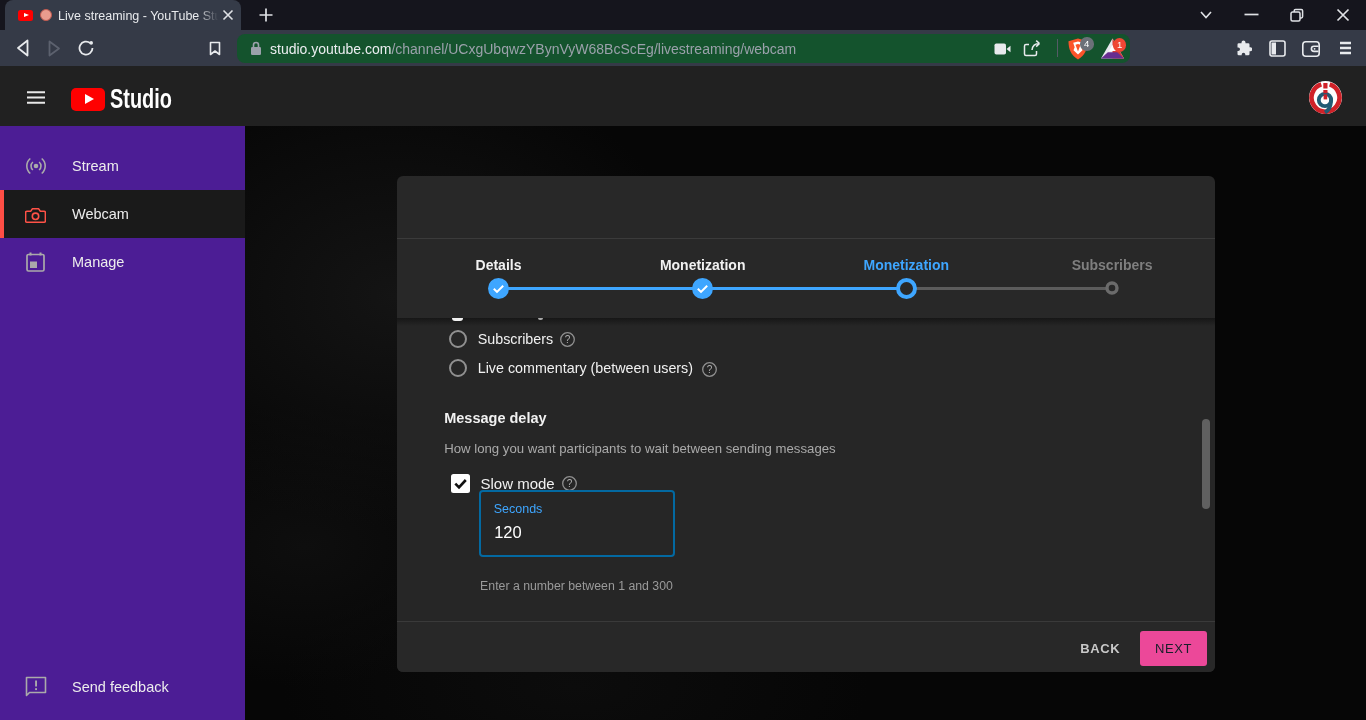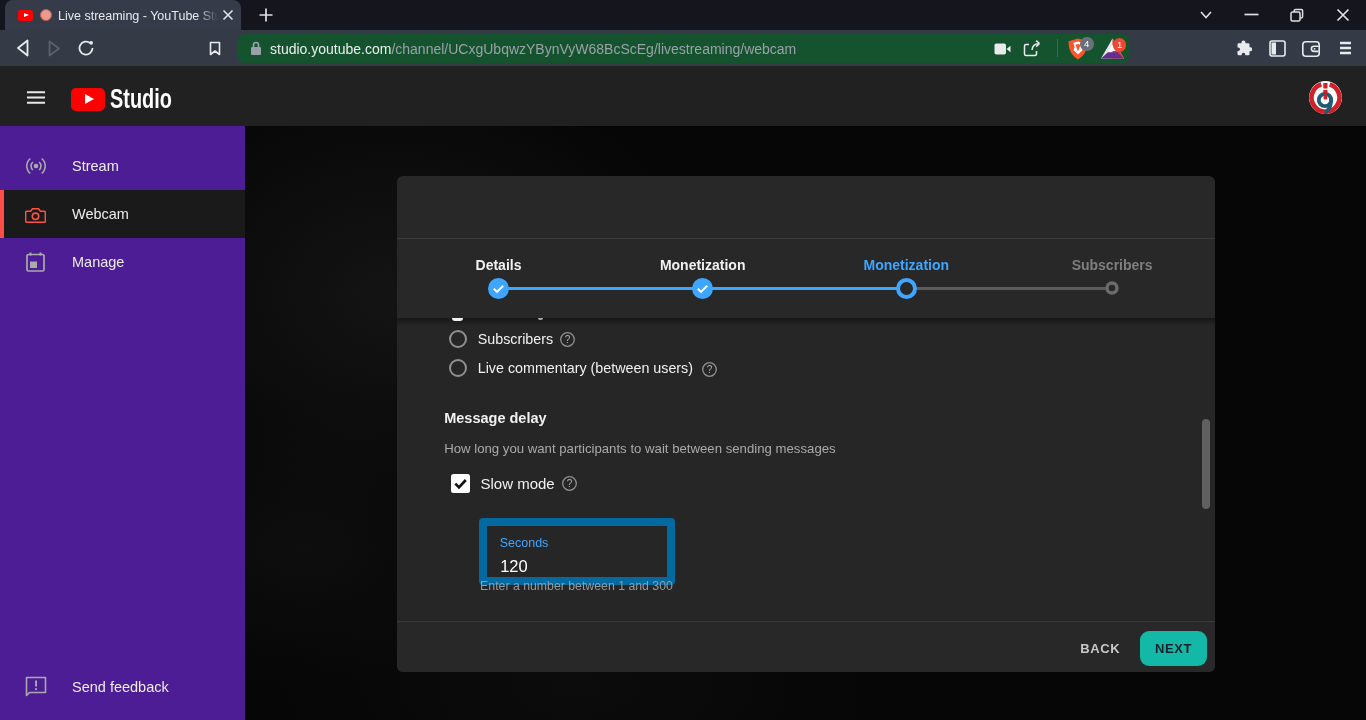--- a/index.html
+++ b/index.html
@@ -41,30 +41,30 @@
   .stepc { position:absolute; top:39.5px; }
 
   #content { position:absolute; left:0; top:141.5px; width:100%; height:303.5px; background:#262626; }
   #content .shadow { position:absolute; left:0; top:0; width:100%; height:8px; background:linear-gradient(rgba(10,10,10,.55),rgba(38,38,38,0)); }
   .radiolbl { position:absolute; font-size:14.3px; color:#f1f1f1; }
 
   #msgdelay { position:absolute; left:47.7px; top:92px; font-size:14.5px; font-weight:700; color:#f1f1f1; }
   #msgdesc { position:absolute; left:47.7px; top:123px; font-size:13.2px; color:#aaa; }
 
   #slowlbl { position:absolute; left:84px; top:157.8px; font-size:15px; color:#f1f1f1; }
-  #secbox { position:absolute; left:82.7px; top:200px; width:196px; height:67.5px; border:8px solid #0369a1; border-radius:4px; }
+  #secbox { position:absolute; left:82.7px; top:172px; width:196px; height:67.5px; border:2px solid #0369a1; border-radius:4px; }
   #secbox .lab { position:absolute; left:12.5px; top:10px; font-size:12.5px; color:#3ea6ff; }
   #secbox .val { position:absolute; left:13px; top:31.5px; font-size:16.5px; color:#fff; }
   #helper { position:absolute; left:83.6px; top:261.5px; font-size:12.3px; color:#9a9a9a; }
 
   #scrollthumb { position:absolute; left:805.5px; top:242.5px; width:8px; height:90px; border-radius:4px; background:#606060; }
 
   #footer { position:absolute; left:0; bottom:0; width:100%; height:51.1px; border-top:1px solid #3a3a3a; background:#282828; }
   #back { position:absolute; right:95px; top:19px; font-size:13px; font-weight:700; letter-spacing:.6px; color:#c8c8c8; }
-  #next { position:absolute; right:8px; top:9px; width:67.5px; height:35.5px; background:#14b8a6; border-radius:9px; color:#17202a; font-size:13px; font-weight:700; letter-spacing:.6px; text-align:center; line-height:35.5px; }
+  #next { position:absolute; right:8px; top:9px; width:67.5px; height:35.5px; background:#ec4899; border-radius:3px; color:#17202a; font-size:13px; font-weight:400; letter-spacing:.6px; text-align:center; line-height:35.5px; }
 </style>
 </head>
 <body>
 
 <div id="tabstrip" class="abs">
   <div id="tab" class="abs">
     <div class="fav"></div>
     <div class="rec"></div>
     <div class="title">Live streaming - YouTube Studi</div>
     <svg class="abs" style="left:216px;top:8px" width="14" height="14" viewBox="0 0 14 14">

